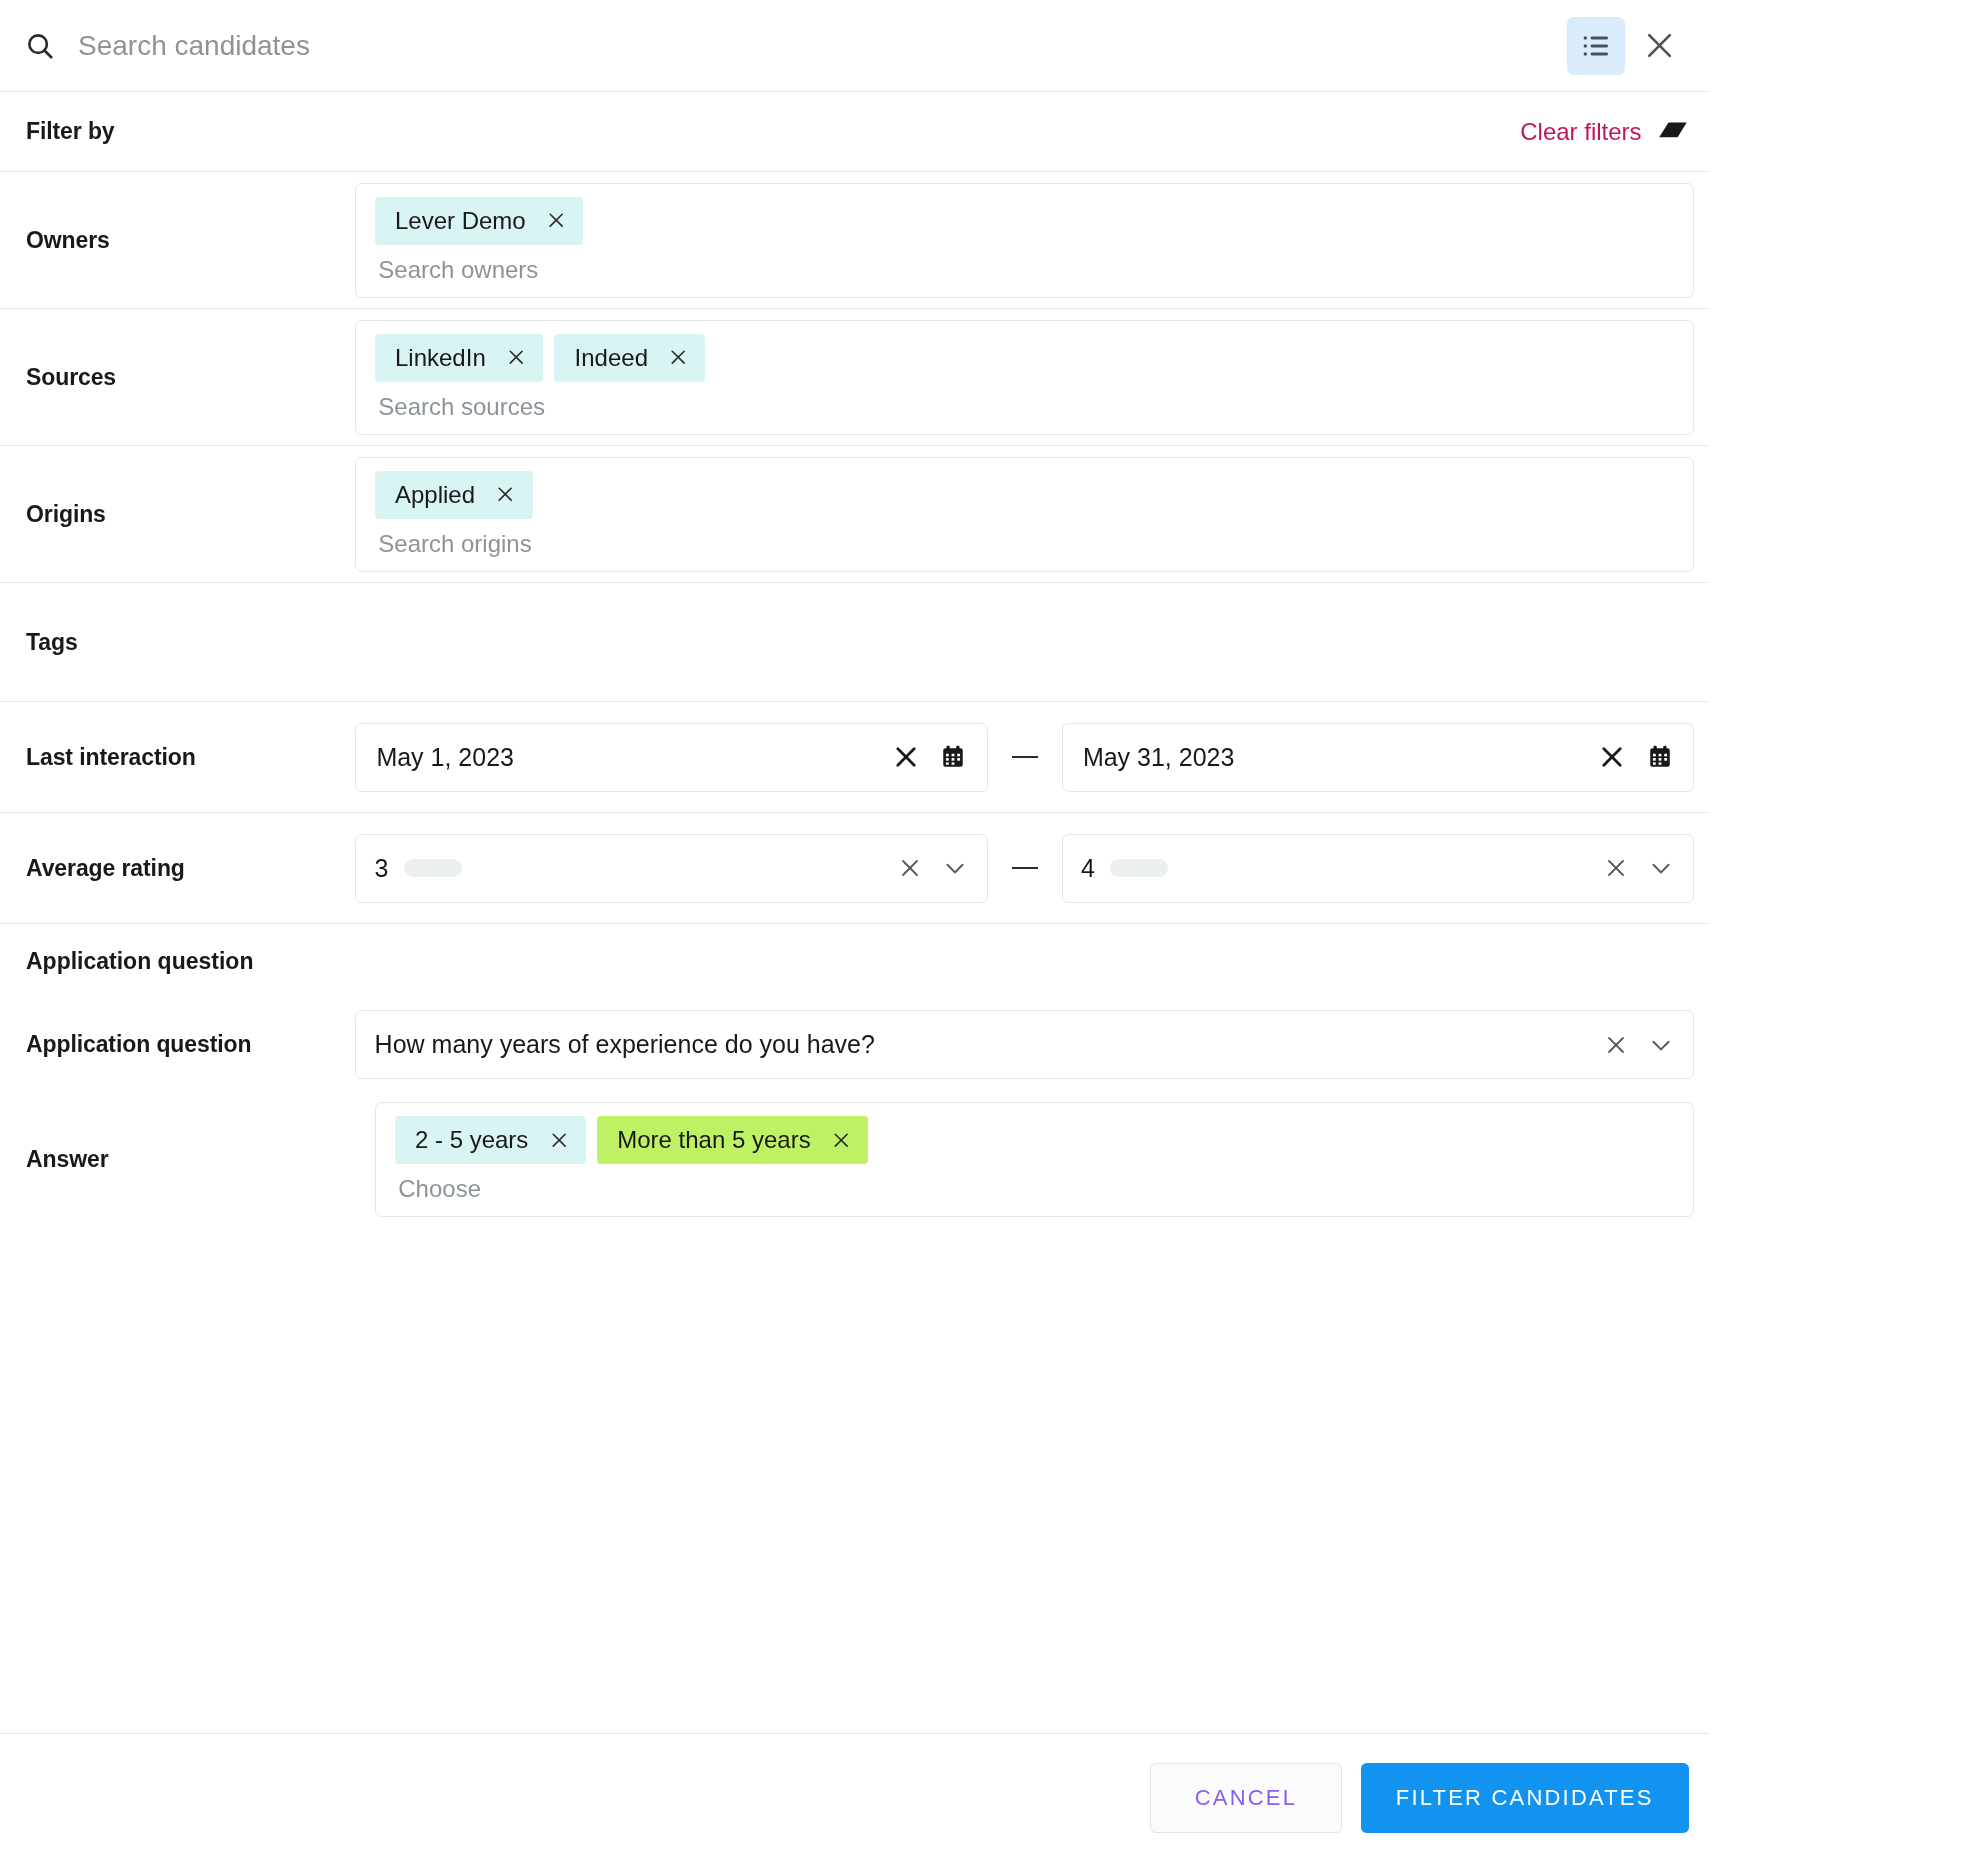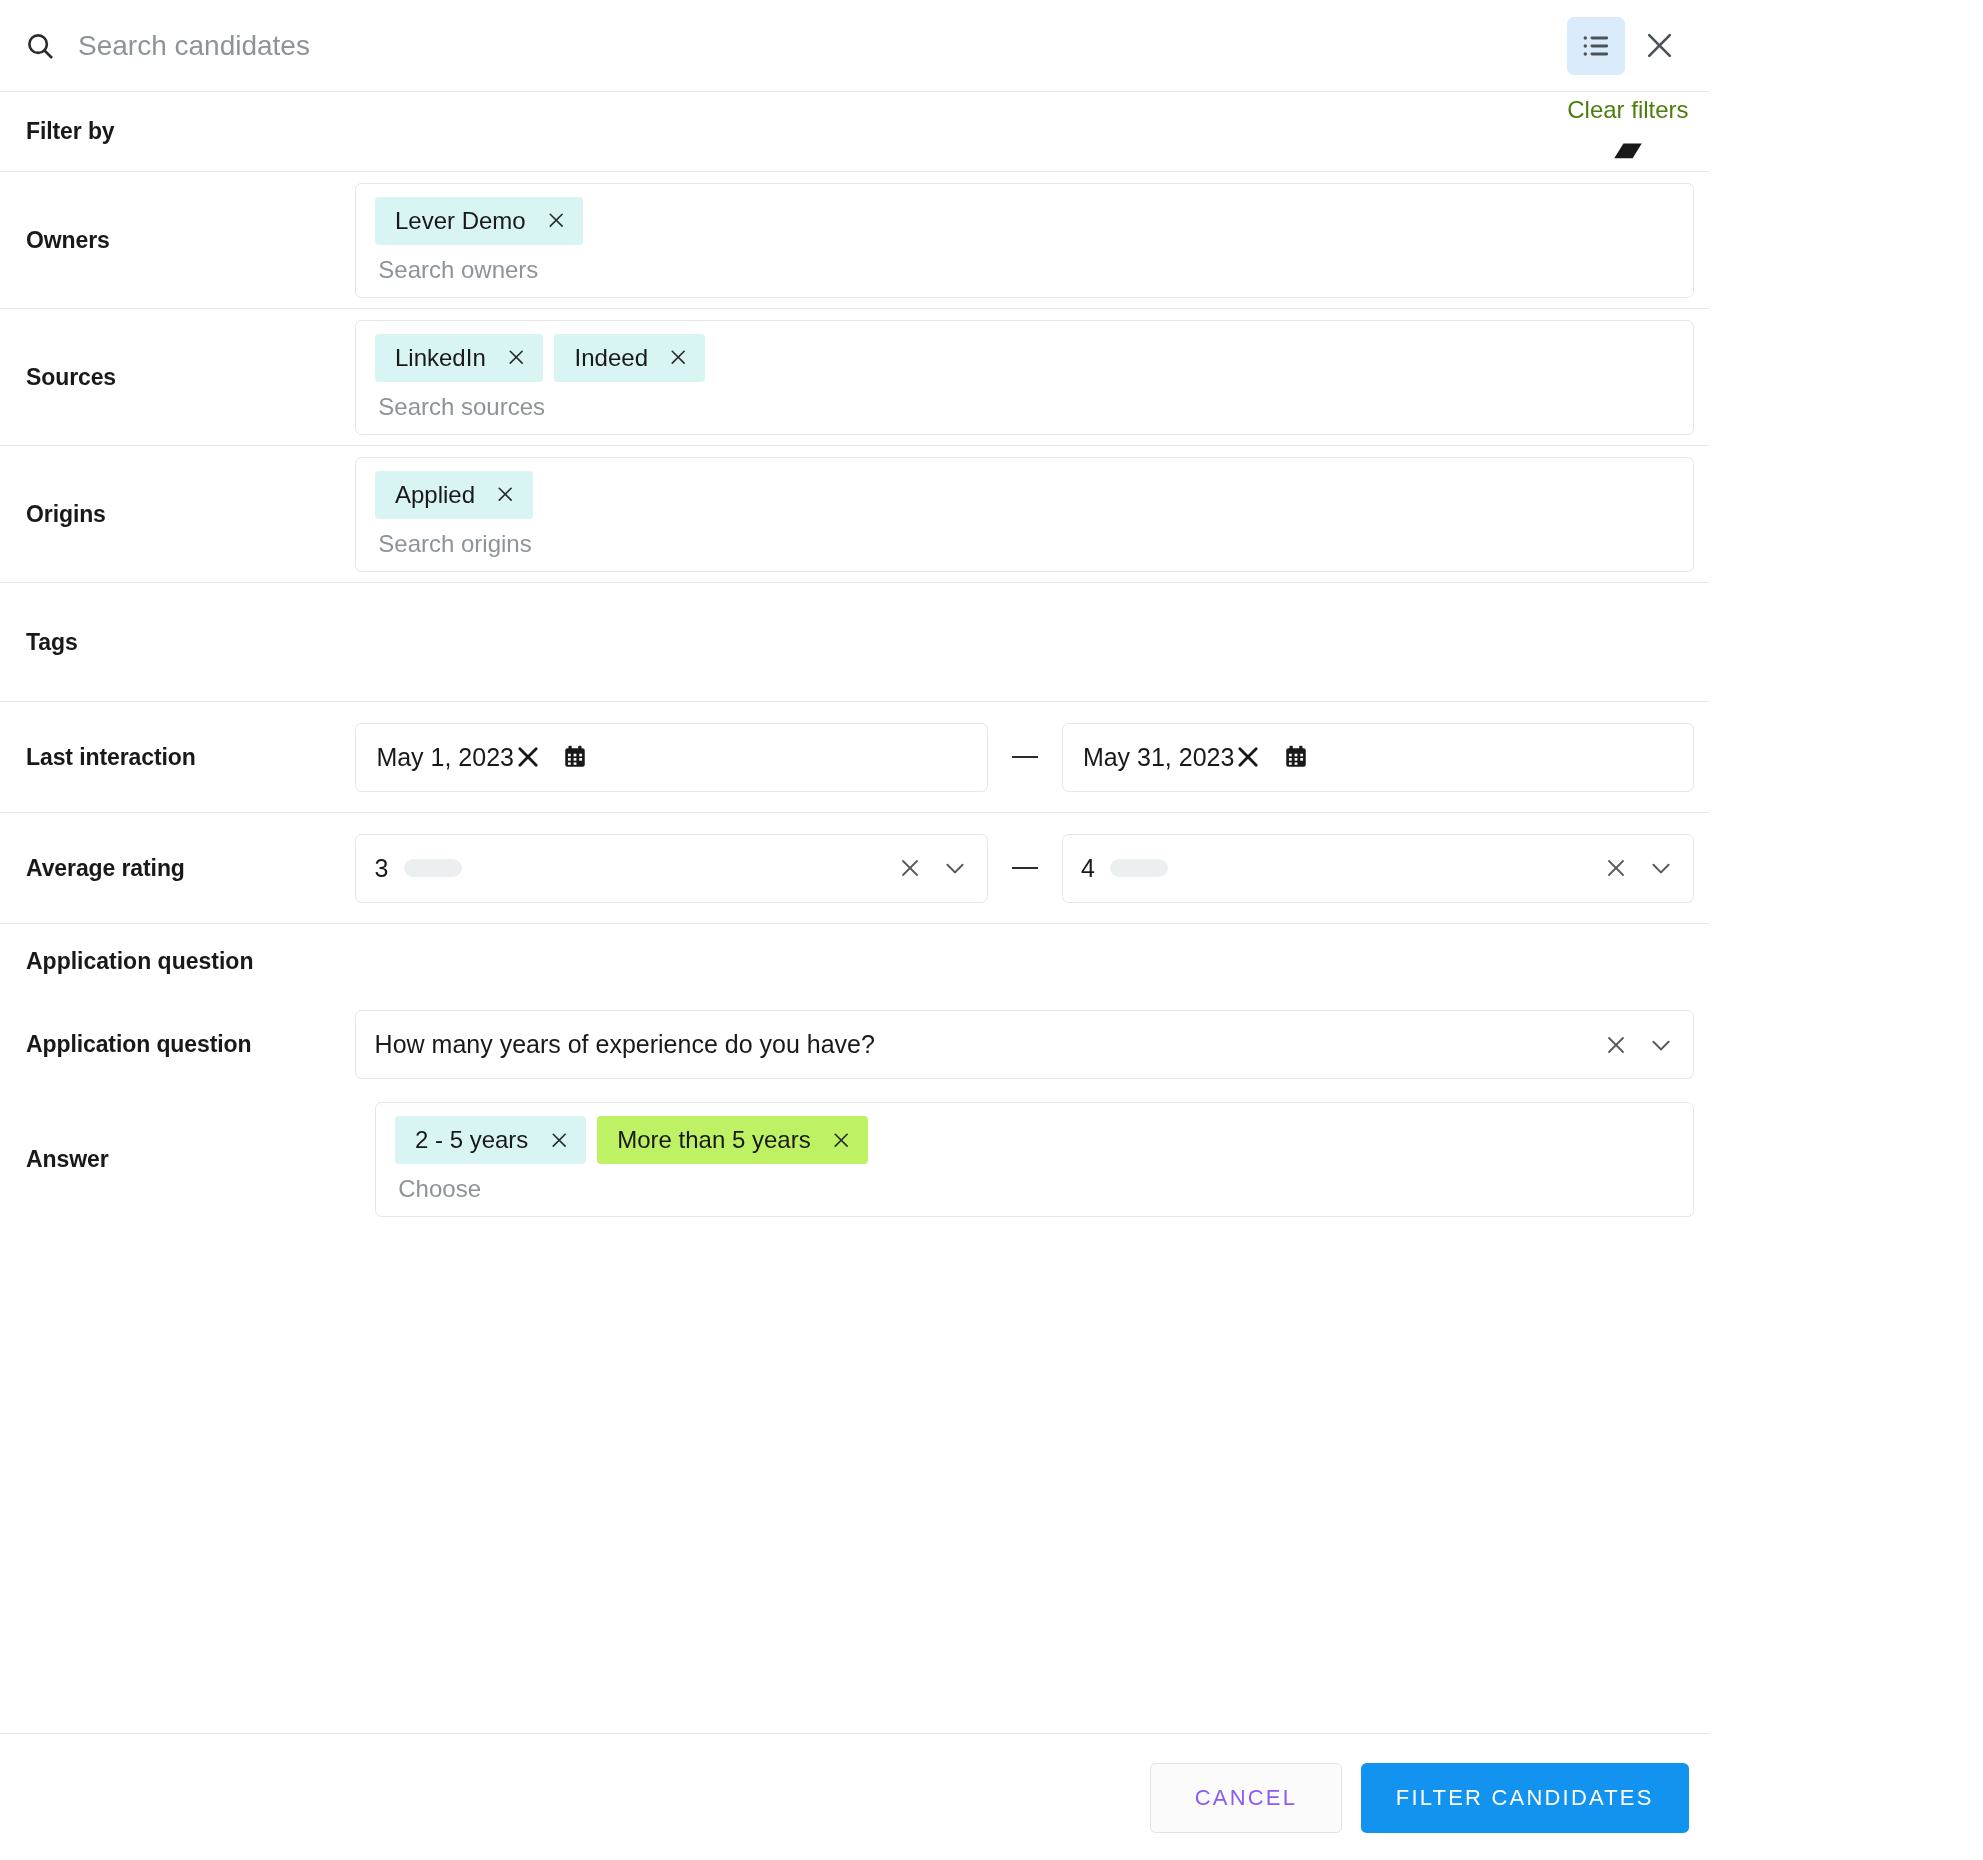--- a/index.html
+++ b/index.html
@@ -71,26 +71,25 @@
     font-size: 23px;
     font-weight: bold;
     color: #19191a;
     letter-spacing: -0.1px;
   }
   .clear-filters {
     display: flex;
     align-items: center;
     gap: 15px;
     font-size: 24px;
-    color: #4d7c0f;
+    color: #be185d;
     cursor: pointer;
     background: transparent;
     border: none;
     font-family: "Liberation Sans", sans-serif;
-    flex-direction: column;
   }
 
   
   .body {
     flex: 1 1 auto;
     overflow: hidden;
   }
   .row {
     display: flex;
     align-items: center;
@@ -181,20 +180,21 @@
   
   .field.inline {
     height: 78px;
     padding: 0 18.6px;
     align-items: center;
   }
 
   
   .field.date {
     height: 69px;
+    justify-content: space-between;
     padding: 0 20.4px 0 20.4px;
   }
   .field-value {
     font-size: 25px;
     color: #19191a;
   }
   .field-icons {
     display: flex;
     align-items: center;
     gap: 20.4px;

